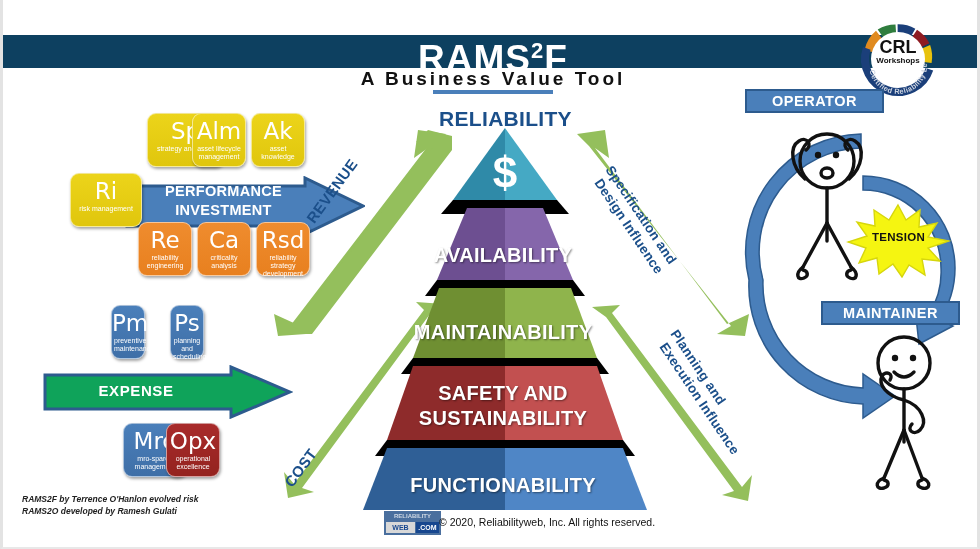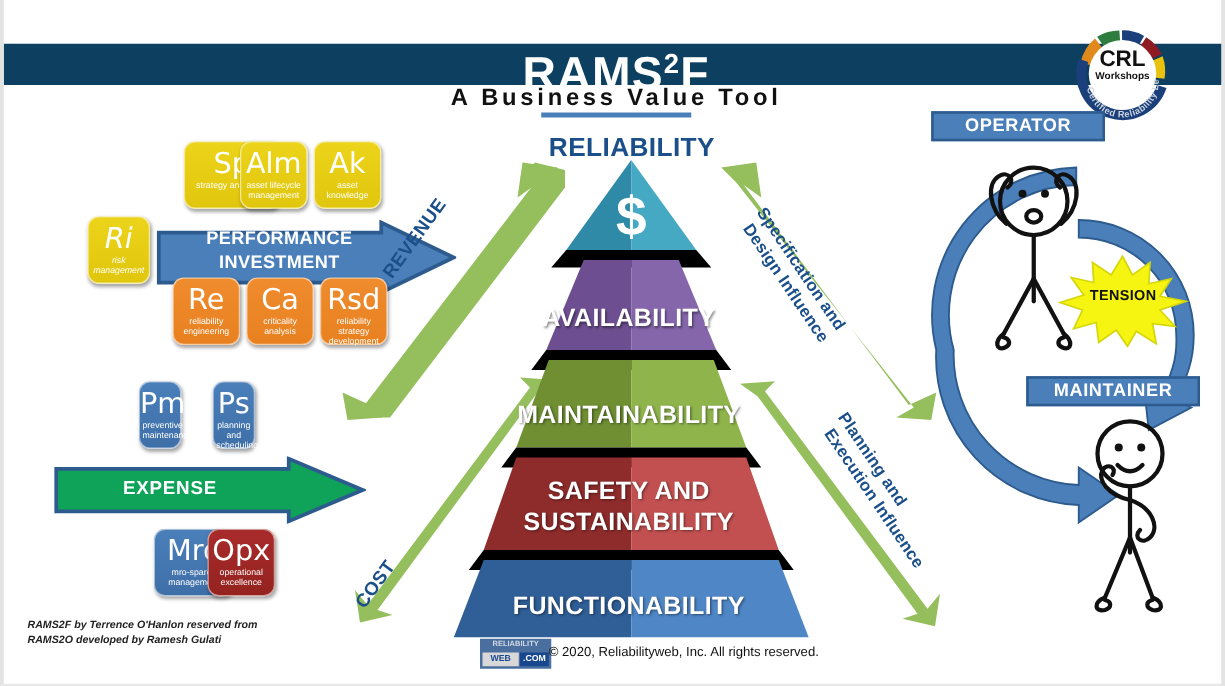--- a/index.html
+++ b/index.html
@@ -104,21 +104,21 @@
     <div class="cap">strategy and plans</div>
   </div>
   <div class="ebox yel" style="left:189px;top:113px;width:54px;height:54px;">
     <div class="sym">Alm</div>
     <div class="cap">asset lifecycle management</div>
   </div>
   <div class="ebox yel" style="left:248px;top:113px;width:54px;height:54px;">
     <div class="sym">Ak</div>
     <div class="cap">asset knowledge</div>
   </div>
-  <div class="ebox yel" style="left:67px;top:173px;width:50px;height:54px;font-style:italic;">
+  <div class="ebox yel" style="left:67px;top:173px;width:72px;height:54px;">
     <div class="sym">Ri</div>
     <div class="cap">risk management</div>
   </div>
   <div class="ebox ora" style="left:135px;top:222px;width:54px;height:54px;">
     <div class="sym">Re</div>
     <div class="cap">reliability engineering</div>
   </div>
   <div class="ebox ora" style="left:194px;top:222px;width:54px;height:54px;">
     <div class="sym">Ca</div>
     <div class="cap">criticality analysis</div>
@@ -246,21 +246,21 @@
       <path d="M 74 148 C 84 152 82 160 74 158 C 68 156 69 151 74 150"></path>
     </g>
   </svg>
 
   <svg class="tension" viewBox="0 0 105 75">
     <polygon points="52,2 60,17 74,7 73,24 91,20 82,34 103,38 82,45 94,58 76,56 79,72 63,62 56,74 47,61 33,71 31,55 13,60 20,45 2,39 21,33 11,19 29,23 28,7 43,17" fill="#f5f511" stroke="#d6d60d" stroke-width="1.4"></polygon>
   </svg>
   <div class="tension-lbl">TENSION</div>
 
   <div class="credit">
-    <div>RAMS2F by Terrence O'Hanlon reserved from</div>
+    <div>RAMS2F by Terrence O'Hanlon evolved risk</div>
     <div>RAMS2O developed by Ramesh Gulati</div>
   </div>
 
   <div class="rw-logo">
     <div class="t0">RELIABILITY</div>
     <div class="b1"></div>
     <div class="b2"></div>
     <div class="t1">WEB</div>
     <div class="t2">.COM</div>
   </div>

